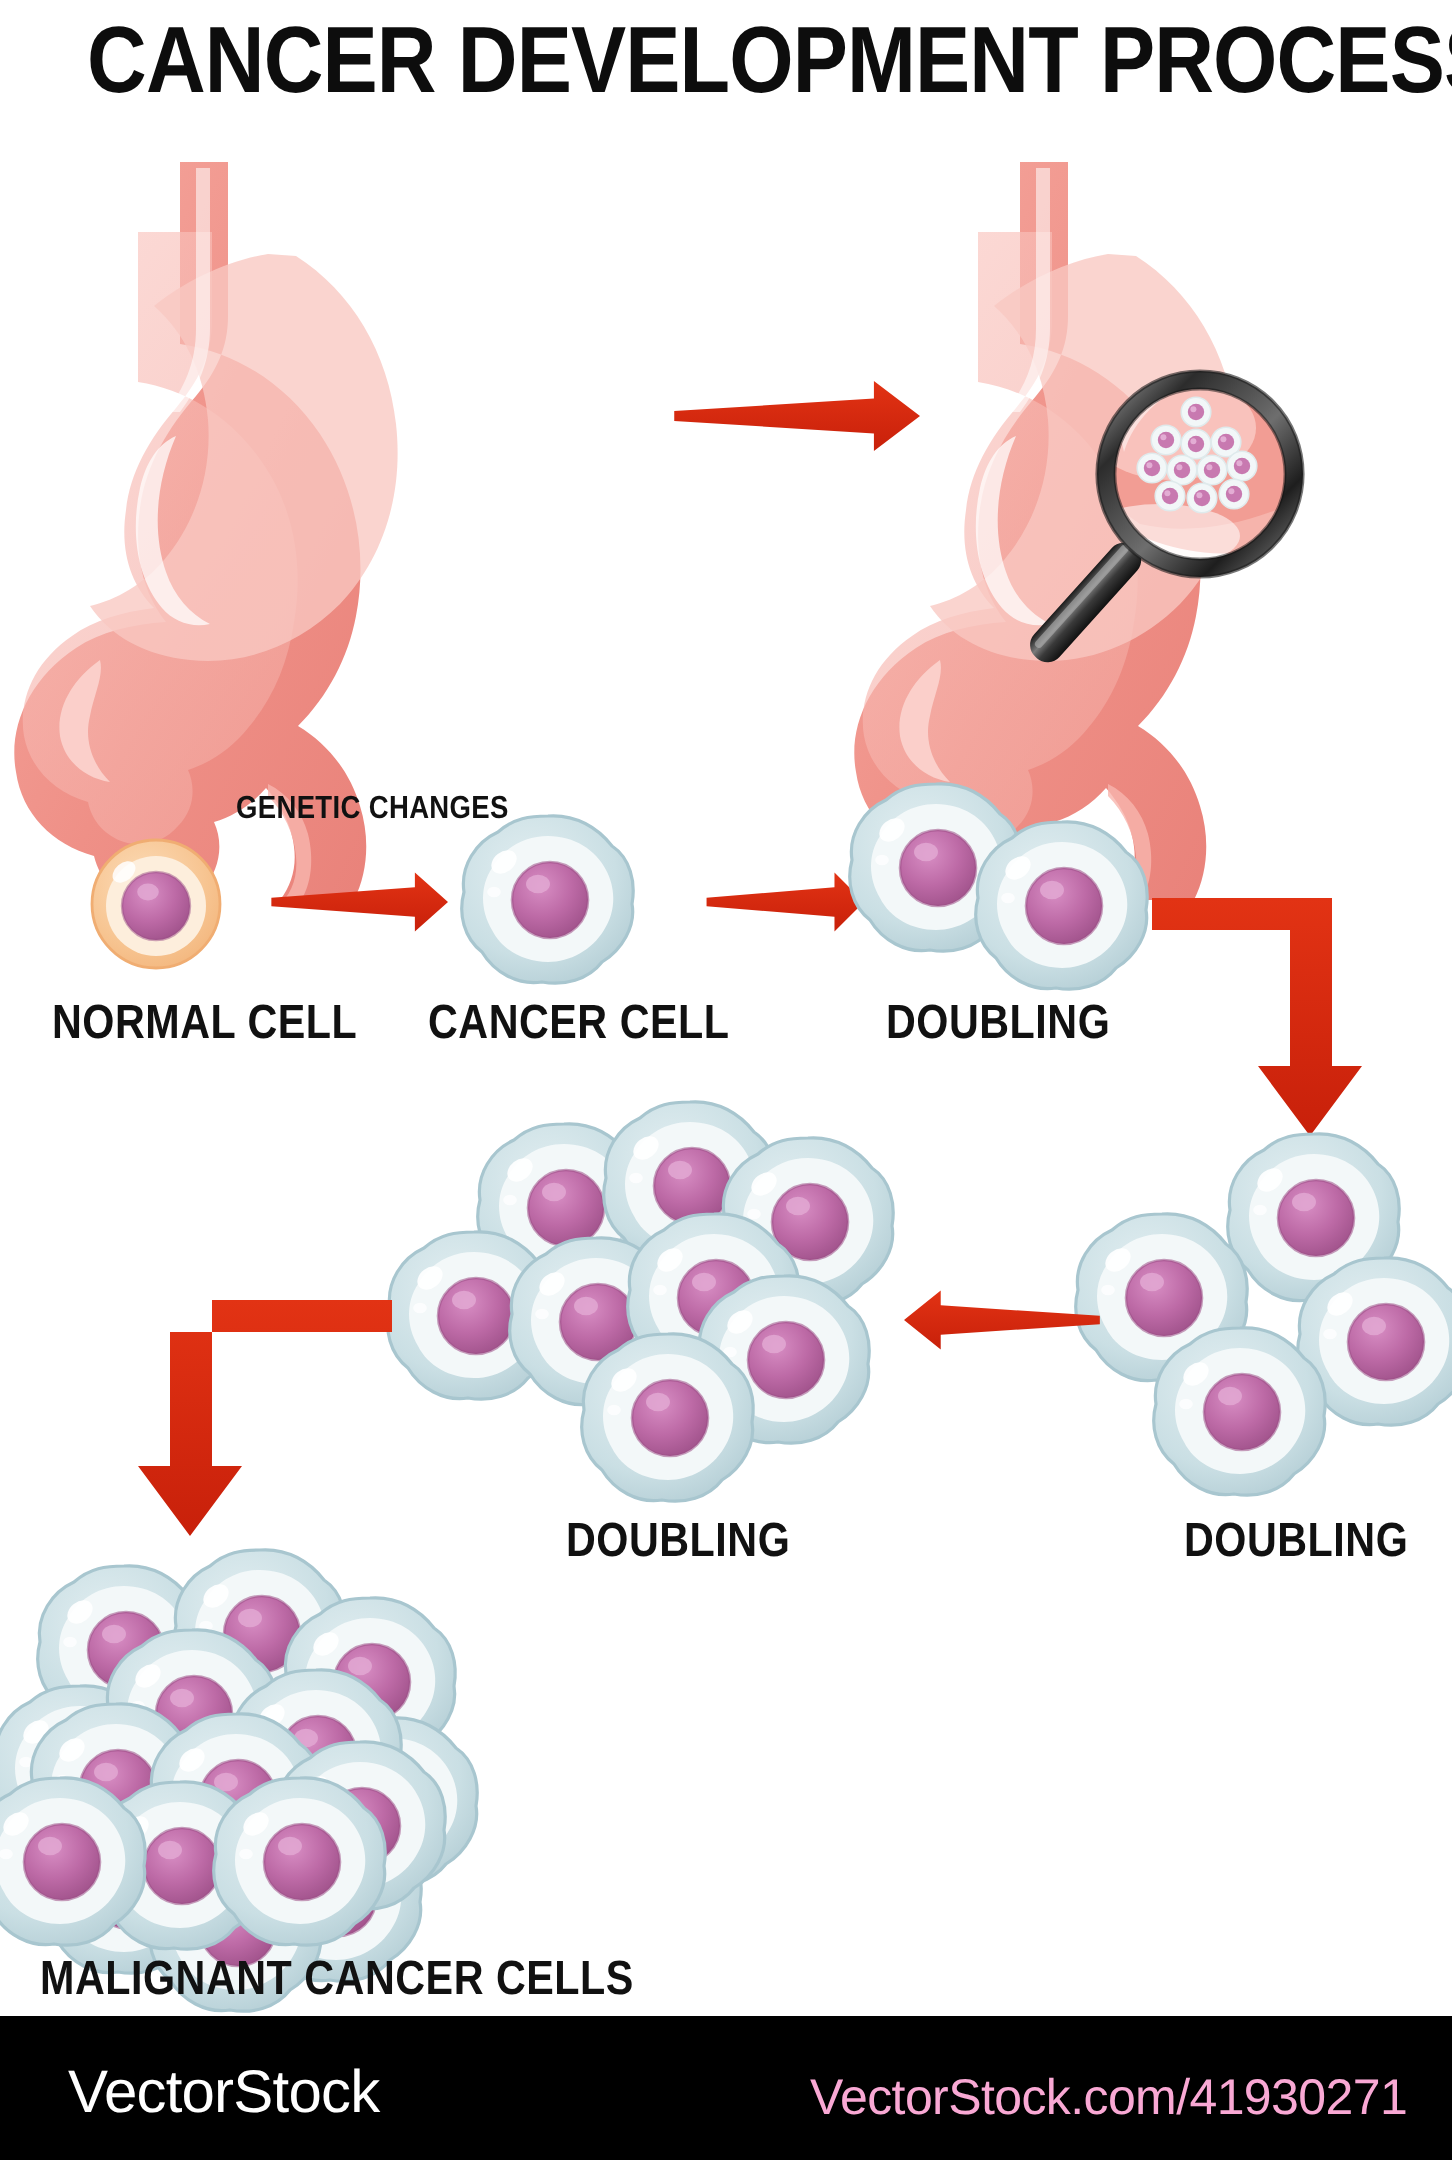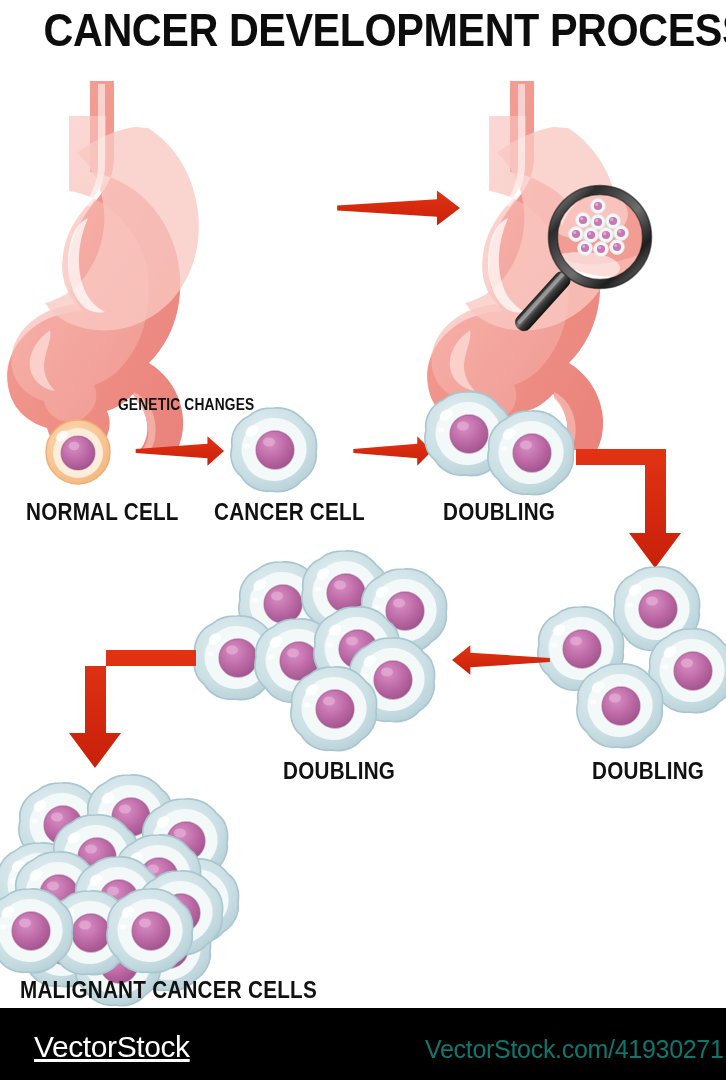--- a/index.html
+++ b/index.html
@@ -21,24 +21,24 @@
     font-weight:700;color:#111;white-space:nowrap;transform-origin:0 50%;
   }
   .lbl-big{font-size:24px;letter-spacing:0.3px;transform:scaleX(0.86);}
   .lbl-small{font-size:16px;letter-spacing:0.2px;transform:scaleX(0.86);}
 
   .footer{
     position:absolute;left:0;top:1008px;width:726px;height:72px;background:#000;
   }
   .footer-brand{
     position:absolute;left:34px;top:22px;font-size:30px;color:#fff;
-    font-family:"Liberation Sans",sans-serif;font-weight:400;letter-spacing:-0.4px;text-decoration:underline;
+    font-family:"Liberation Sans",sans-serif;font-weight:400;letter-spacing:-0.4px;
   }
   .footer-url{
-    position:absolute;left:425px;top:27px;font-size:25px;color:#0f766e;
+    position:absolute;left:405px;top:27px;font-size:25px;color:#f9a8d4;
     font-family:"Liberation Sans",sans-serif;font-weight:400;letter-spacing:-0.3px;
   }
 </style>
 </head>
 <body>
 
 <div id="stage">
 
   <div class="title">CANCER DEVELOPMENT PROCESS</div>
 

